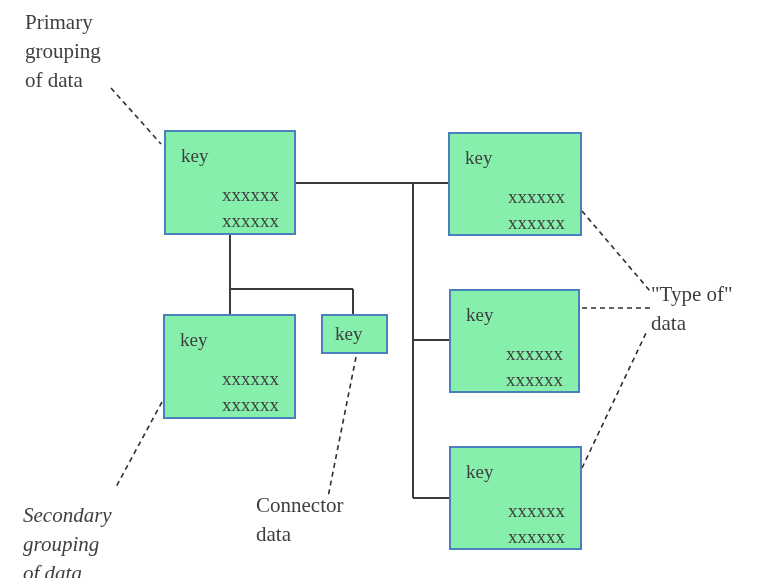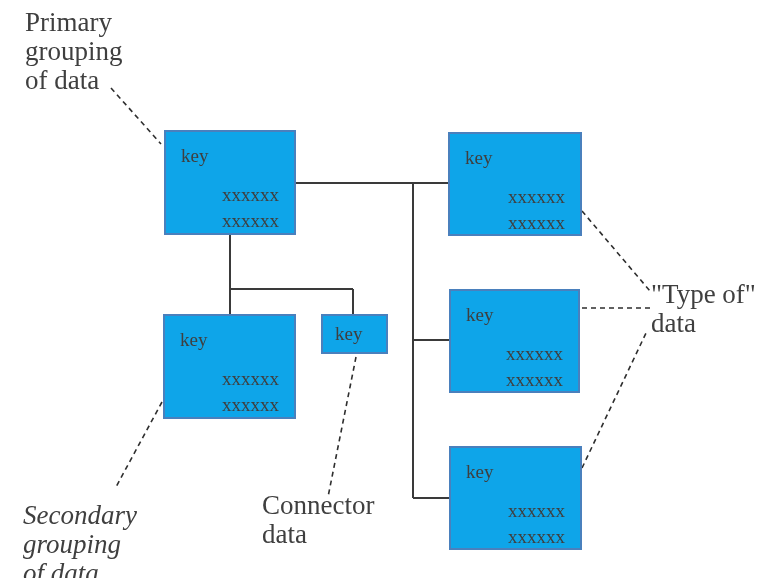--- a/index.html
+++ b/index.html
@@ -16,29 +16,29 @@
     font-family:"Liberation Serif","DejaVu Serif",serif;
     color:var(--text);
     overflow:hidden;
   }
   svg.lines{position:absolute;left:0;top:0;width:768px;height:578px;}
   .solid-line{stroke:var(--solid-line);stroke-width:2;fill:none;}
   .dashed-line{stroke:var(--dashed-line);stroke-width:1.6;fill:none;stroke-dasharray:5 4;}
   .box{
     position:absolute;box-sizing:border-box;
     border:2px solid var(--box-border);
-    background:#0ea5e9;
+    background:#86efac;
     padding:11px 15px;
     font-size:19px;
   }
   .box .key{line-height:26px;margin-bottom:13px;}
   .box .row{line-height:26px;text-align:right;}
   .box.small{padding:5px 12px;}
   .box.small .key{margin-bottom:0;}
-  .note{position:absolute;font-size:27px;line-height:29px;white-space:nowrap;}
+  .note{position:absolute;font-size:21px;line-height:29px;white-space:nowrap;}
 </style>
 </head>
 <body>
 
 <div class="canvas">
 
   <svg class="lines" viewBox="0 0 768 578">
 
     <path class="solid-line" d="M296 183 H448"></path>
     <path class="solid-line" d="M413 183 V498"></path>
@@ -95,21 +95,21 @@
     <div>grouping</div>
     <div>of data</div>
   </div>
 
   <div class="note" style="left:23px;top:501px;font-style:italic;">
     <div>Secondary</div>
     <div>grouping</div>
     <div>of data</div>
   </div>
 
-  <div class="note" style="left:262px;top:491px;">
+  <div class="note" style="left:256px;top:491px;">
     <div>Connector</div>
     <div>data</div>
   </div>
 
   <div class="note" style="left:651px;top:280px;">
     <div>"Type of"</div>
     <div>data</div>
   </div>
 
 </div>

